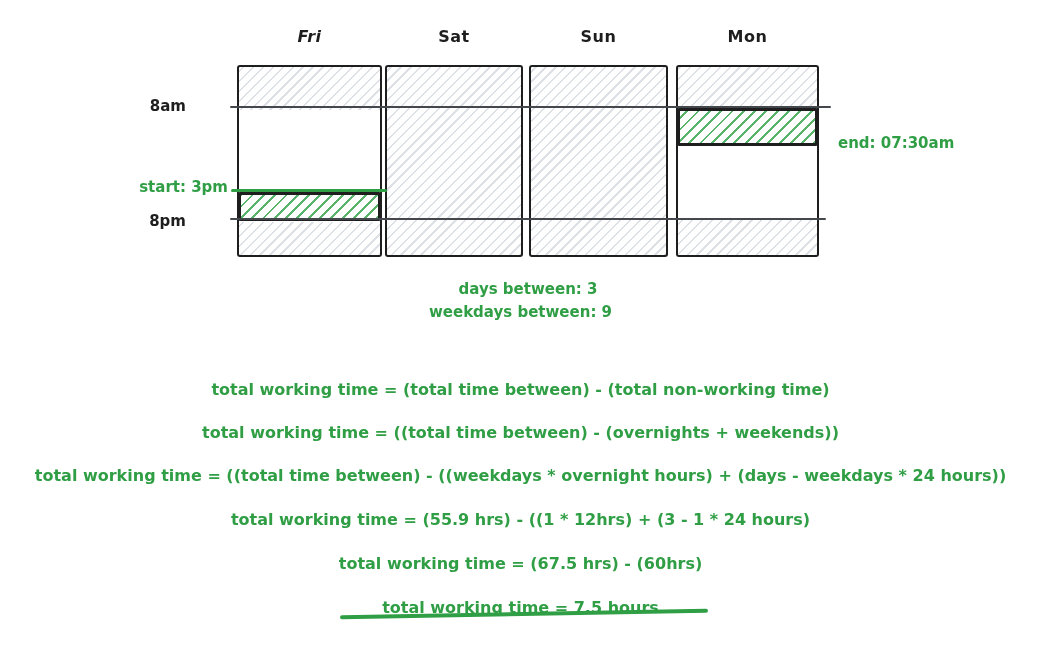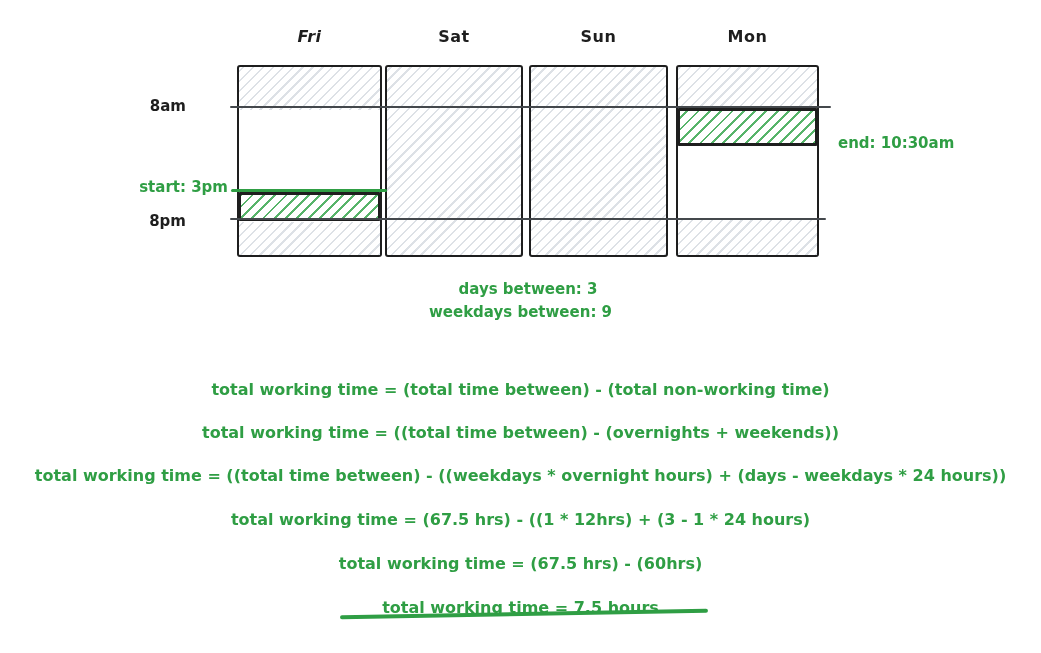--- a/index.html
+++ b/index.html
@@ -94,26 +94,26 @@
     <div class="band hatch" style="top:153px;height:35px;"></div>
   </div>
 
   <div class="hline" style="left:230px;width:601px;top:106px;"></div>
   <div class="hline" style="left:230px;width:596px;top:218px;"></div>
   <div class="hline-green" style="left:231px;width:156px;top:189px;"></div>
 
   <div class="axis-label" style="left:120px;width:66px;top:97px;">8am</div>
   <div class="axis-label" style="left:120px;width:66px;top:212px;">8pm</div>
   <div class="green-label" style="left:100px;width:128px;top:178px;text-align:right;">start: 3pm</div>
-  <div class="green-label" style="left:838px;top:134px;">end: 10:30am</div>
+  <div class="green-label" style="left:838px;top:134px;">end: 07:30am</div>
 
   <div class="count-line" style="top:279px;margin-left:15px;">days between: 3</div>
   <div class="count-line" style="top:302px;">weekdays between: 9</div>
 
   <div class="formula" style="top:372px;">total working time = (total time between) - (total non-working time)</div>
   <div class="formula" style="top:415px;">total working time = ((total time between) - (overnights + weekends))</div>
   <div class="formula" style="top:458px;">total working time = ((total time between) - ((weekdays * overnight hours) + (days - weekdays * 24 hours))</div>
-  <div class="formula" style="top:502px;">total working time = (67.5 hrs) - ((1 * 12hrs) + (3 - 1 * 24 hours)</div>
+  <div class="formula" style="top:502px;">total working time = (55.9 hrs) - ((1 * 12hrs) + (3 - 1 * 24 hours)</div>
   <div class="formula" style="top:546px;">total working time = (67.5 hrs) - (60hrs)</div>
   <div class="formula" style="top:590px;">total working time = 7.5 hours</div>
   <div class="result-underline"></div>
 
 </div>
 
 </body></html>

